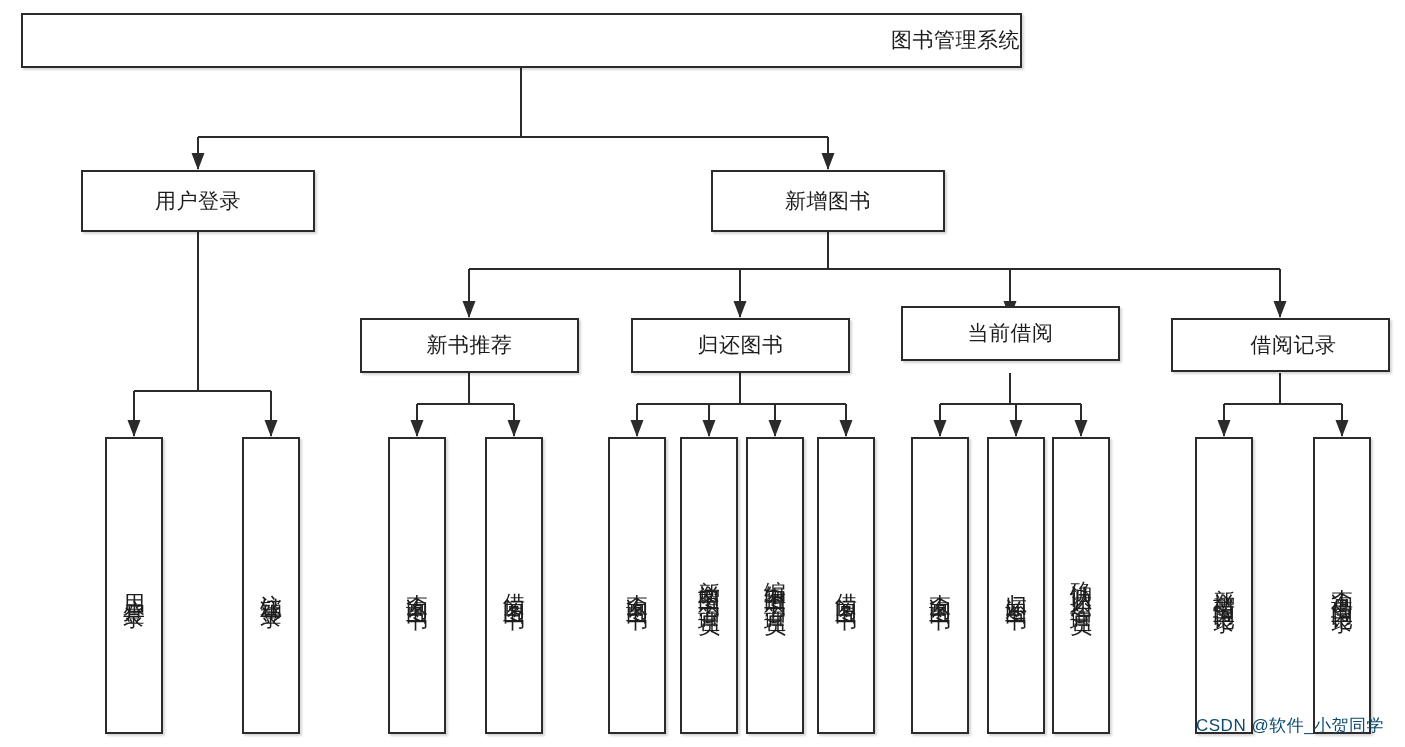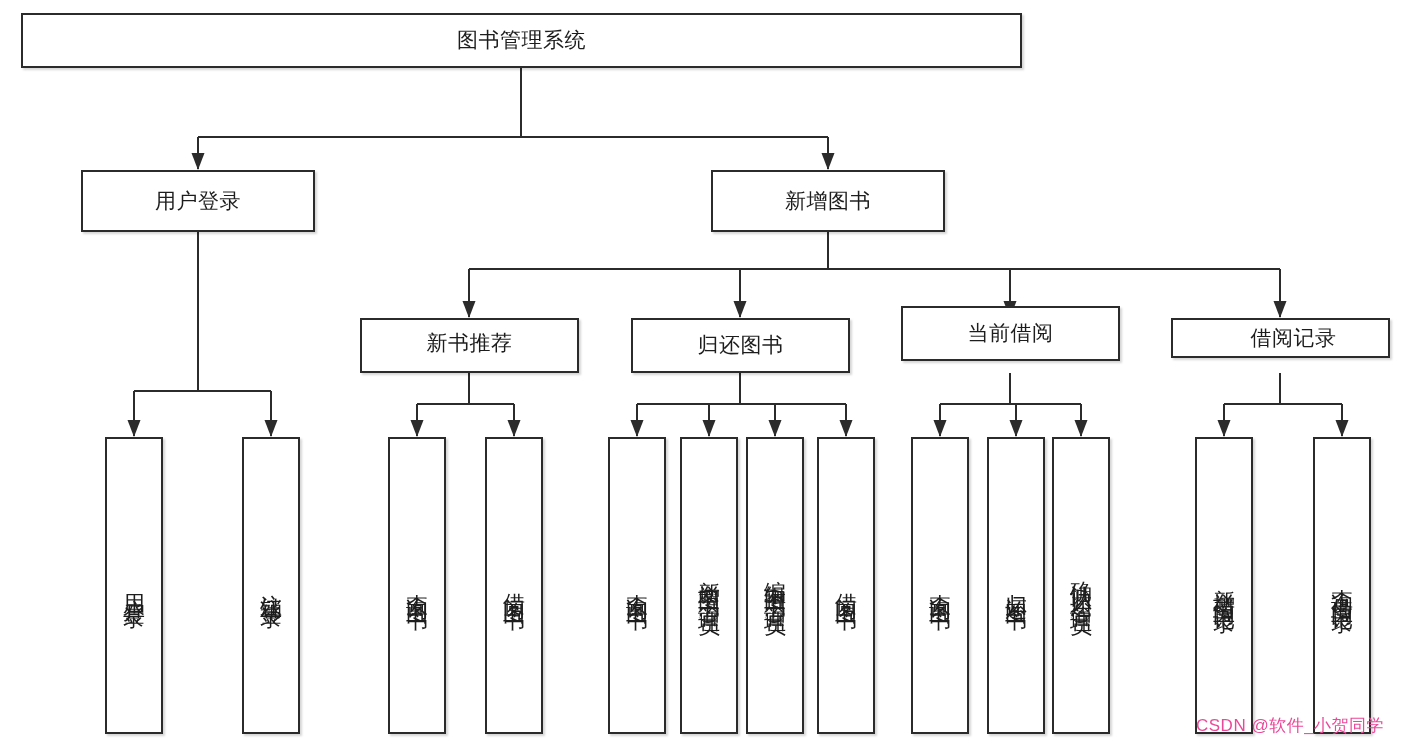--- a/index.html
+++ b/index.html
@@ -123,39 +123,39 @@
       <line x1="1081" y1="404" x2="1081" y2="436" stroke="#2b2b2b" stroke-width="2.4" shape-rendering="crispEdges"></line>
       <path d="M 1074.5 420 L 1087.5 420 L 1081 437 Z" fill="#2b2b2b"></path>
       <line x1="1280" y1="373" x2="1280" y2="404" stroke="#2b2b2b" stroke-width="2.4" shape-rendering="crispEdges"></line>
       <line x1="1224" y1="404" x2="1342" y2="404" stroke="#2b2b2b" stroke-width="2.4" shape-rendering="crispEdges"></line>
       <line x1="1224" y1="404" x2="1224" y2="436" stroke="#2b2b2b" stroke-width="2.4" shape-rendering="crispEdges"></line>
       <path d="M 1217.5 420 L 1230.5 420 L 1224 437 Z" fill="#2b2b2b"></path>
       <line x1="1342" y1="404" x2="1342" y2="436" stroke="#2b2b2b" stroke-width="2.4" shape-rendering="crispEdges"></line>
       <path d="M 1335.5 420 L 1348.5 420 L 1342 437 Z" fill="#2b2b2b"></path>
     </svg>
   <div id="nodes">
-      <div class="node horiz" style="left: 21px; top: 13px; width: 1001px; height: 55px;">
+      <div class="node horiz" style="left: 21px; top: 13px; width: 1001px; height: 55px; justify-content: flex-end;">
         <span class="label">图书管理系统</span>
       </div>
       <div class="node horiz" style="left: 81px; top: 170px; width: 234px; height: 62px;">
         <span class="label">用户登录</span>
       </div>
       <div class="node horiz" style="left: 711px; top: 170px; width: 234px; height: 62px;">
         <span class="label">新增图书</span>
       </div>
-      <div class="node horiz" style="left: 360px; top: 318px; width: 219px; height: 55px; font-family: Liberation Mono, monospace;">
+      <div class="node horiz" style="left: 360px; top: 318px; width: 219px; height: 55px;">
         <span class="label">新书推荐</span>
       </div>
       <div class="node horiz" style="left: 631px; top: 318px; width: 219px; height: 55px;">
         <span class="label">归还图书</span>
       </div>
       <div class="node horiz" style="left: 901px; top: 306px; width: 219px; height: 55px;">
         <span class="label">当前借阅</span>
       </div>
-      <div class="node horiz" style="left: 1171px; top: 318px; width: 219px; height: 40px; padding-left: 26px;">
+      <div class="node horiz" style="left: 1171px; top: 318px; width: 219px; height: 54px; padding-left: 26px;">
         <span class="label">借阅记录</span>
       </div>
       <div class="node vert" style="left: 105px; top: 437px; width: 58px; height: 297px;">
         <span class="label">用户登录</span>
       </div>
       <div class="node vert" style="left: 242px; top: 437px; width: 58px; height: 297px;">
         <span class="label">注销登录</span>
       </div>
       <div class="node vert" style="left: 388px; top: 437px; width: 58px; height: 297px;">
         <span class="label">查询图书</span>
@@ -184,14 +184,14 @@
       <div class="node vert" style="left: 1052px; top: 437px; width: 58px; height: 297px;">
         <span class="label">确认归还（管理员）</span>
       </div>
       <div class="node vert" style="left: 1195px; top: 437px; width: 58px; height: 297px;">
         <span class="label">新增借阅记录</span>
       </div>
       <div class="node vert" style="left: 1313px; top: 437px; width: 58px; height: 297px;">
         <span class="label">查询借阅记录</span>
       </div>
     </div>
-  <div class="watermark" style="left: 1196px; top: 714px; color: #ec4899;">CSDN @软件_小贺同学</div>
+  <div class="watermark" style="left: 1196px; top: 714px; color: #0c4a6e;">CSDN @软件_小贺同学</div>
 </div>
 
 </body></html>

